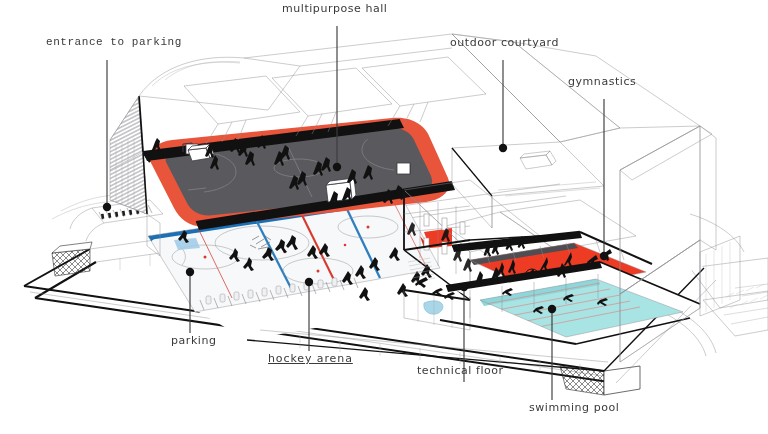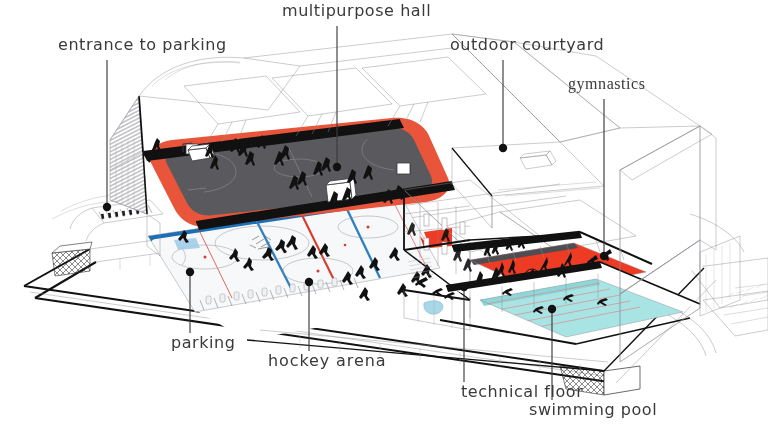--- a/index.html
+++ b/index.html
@@ -4,27 +4,27 @@
 <title>Sports Complex Axonometric Cutaway</title>
 <style>
   html,body{margin:0;padding:0;background:#ffffff;}
   body{width:768px;height:434px;overflow:hidden;
        font-family:"DejaVu Sans","Liberation Sans",sans-serif;}
   #stage{position:relative;width:768px;height:434px;background:#fff;}
   svg#drawing{position:absolute;inset:0;width:768px;height:434px;display:block;}
   .lbl{
     position:absolute;
     font-family:"DejaVu Sans","Liberation Sans",sans-serif;
-    font-size:16px;
+    font-size:11px;
     letter-spacing:0.55px;
     color:#3a3a3a;
     white-space:nowrap;
     line-height:1;
   }
-  .lbl.wide{letter-spacing:0.9px;}
+  .lbl.wide{letter-spacing:0.9px;text-decoration:underline;}
   .ln{stroke:#3c3c3c;stroke-width:1.15;}
   .dot{fill:#111;}
   .th{stroke:#111;fill:none;}
   .hair{stroke:#8e8e93;stroke-width:0.45;fill:none;}
   .hair2{stroke:#a9a9ad;stroke-width:0.4;fill:none;}
   .hair3{stroke:#bdbdc2;stroke-width:0.35;fill:none;}
   .hv{stroke:#6e6e73;stroke-width:0.5;fill:none;}
   .fig{fill:#111;}
 </style>
 </head>
@@ -585,30 +585,30 @@
         <circle cx="309" cy="282" r="4.2" class="dot"></circle>
         <line x1="464" y1="290" x2="464" y2="382" class="ln"></line>
         <circle cx="464" cy="287" r="4.2" class="dot"></circle>
         <line x1="552" y1="312" x2="552" y2="400" class="ln"></line>
         <circle cx="552" cy="309" r="4.2" class="dot"></circle>
       </g>
   </svg>
 
   <div id="labels-layer">
 
-    <div class="lbl" style="left:58px; top:37px;">entrance to parking</div>
+    <div class="lbl" style="left:46px; top:37px;font-family:Liberation Mono, monospace;">entrance to parking</div>
 
     <div class="lbl" style="left:282px; top:3px;">multipurpose hall</div>
 
     <div class="lbl" style="left:450px; top:37px;">outdoor courtyard</div>
 
-    <div class="lbl" style="left:568px; top:76px;font-family:Liberation Serif, serif;">gymnastics</div>
+    <div class="lbl" style="left:568px; top:76px;">gymnastics</div>
 
     <div class="lbl" style="left:163px; top:335px;margin-left:8px;">parking</div>
 
     <div class="lbl wide" style="left:268px; top:353px;">hockey  arena</div>
 
-    <div class="lbl" style="left:417px; top:384px;margin-left:44px;">technical floor</div>
+    <div class="lbl" style="left:417px; top:365px;">technical floor</div>
 
     <div class="lbl" style="left:529px; top:402px;">swimming pool</div>
 
   </div>
 </div>
 
 </body></html>

